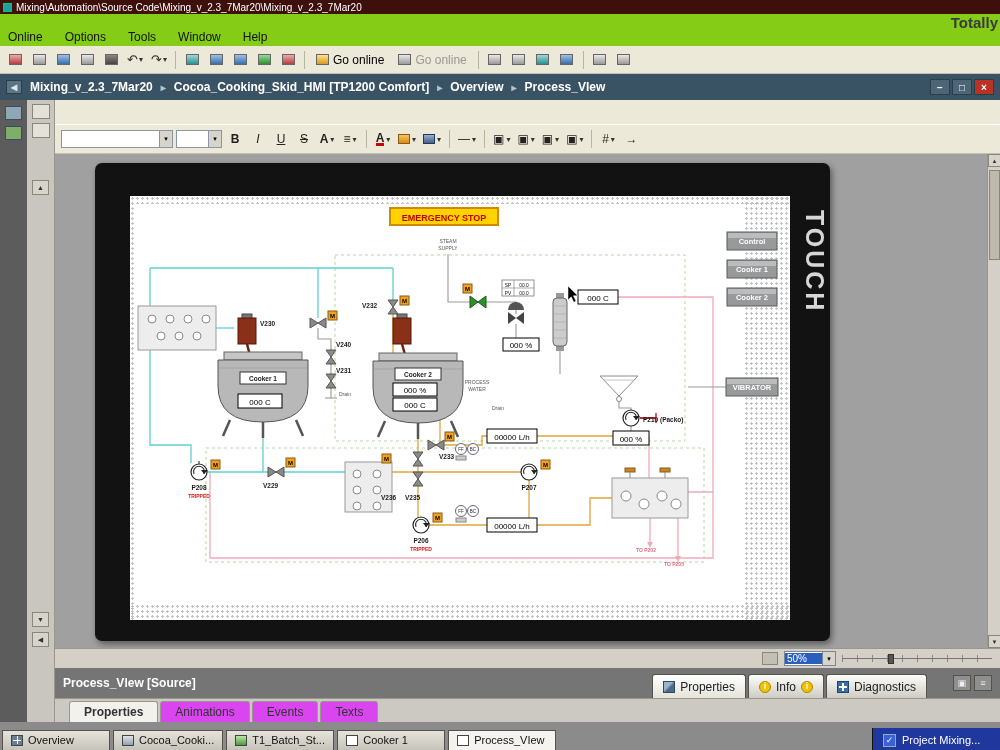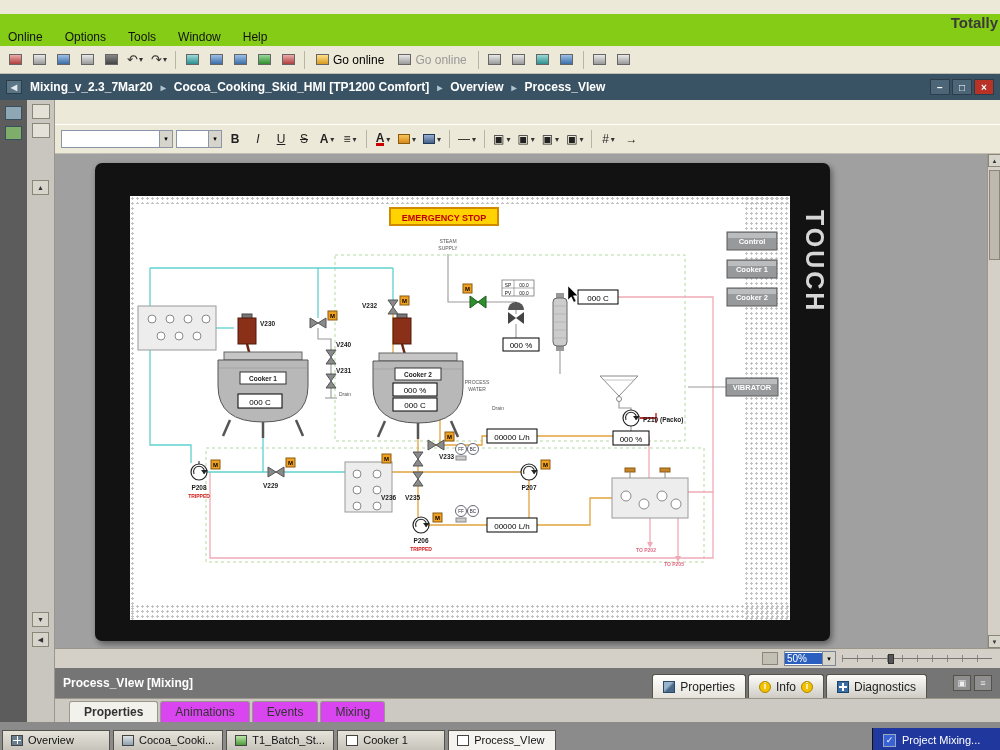--- a/index.html
+++ b/index.html
@@ -125,20 +125,24 @@
   .eic.grn{background:linear-gradient(#bde6a8,#4c9a3a);}
   .eic.scr{background:#fff;}
   .etask{margin-left:auto;height:24px;display:flex;align-items:center;gap:6px;background:#20389e;color:#fff;padding:0 10px;min-width:128px;border-left:1px solid #111;}
   .task-ic{width:13px;height:13px;background:#3a62d8;border:1px solid #9ab;color:#fff;font-size:9px;display:flex;align-items:center;justify-content:center;}
 </style>
 </head>
 <body>
 
 <div class="app">
 
+  <div class="titlebar">
+    <span class="tia-logo"></span>
+    <span>Mixing\Automation\Source Code\Mixing_v_2.3_7Mar20\Mixing_v_2.3_7Mar20</span>
+  </div>
 
   <div class="menubar">
     <span class="mi">Online</span>
     <span class="mi">Options</span>
     <span class="mi">Tools</span>
     <span class="mi">Window</span>
     <span class="mi">Help</span>
   </div>
   <div class="brand">Totally</div>
 
@@ -670,21 +674,21 @@
         <span class="zcombo">
           <span class="zt">50%</span>
           <span class="zb">▾</span>
         </span>
         <span class="slider">
           <span class="knob"></span>
         </span>
       </div>
 
       <div class="insp">
-        <span class="insp-title">Process_VIew [Mixing]</span>
+        <span class="insp-title">Process_VIew [Source]</span>
         <span class="insp-tabs">
           <span class="itab active">
             <span class="ii-prop"></span>
             <span>Properties</span>
           </span>
           <span class="itab">
             <span class="ii-info">i</span>
             <span>Info</span>
             <span class="ii-info">i</span>
           </span>
@@ -696,21 +700,21 @@
         <span class="insp-mini">
           <span class="mini">▣</span>
           <span class="mini">≡</span>
         </span>
       </div>
 
       <div class="subtabs">
         <span class="stab active">Properties</span>
         <span class="stab">Animations</span>
         <span class="stab">Events</span>
-        <span class="stab">Mixing</span>
+        <span class="stab">Texts</span>
       </div>
 
     </div>
   </div>
 
   <div class="editorbar">
     <span class="etab">
       <span class="eic ov"></span>
       <span>Overview</span>
     </span>

